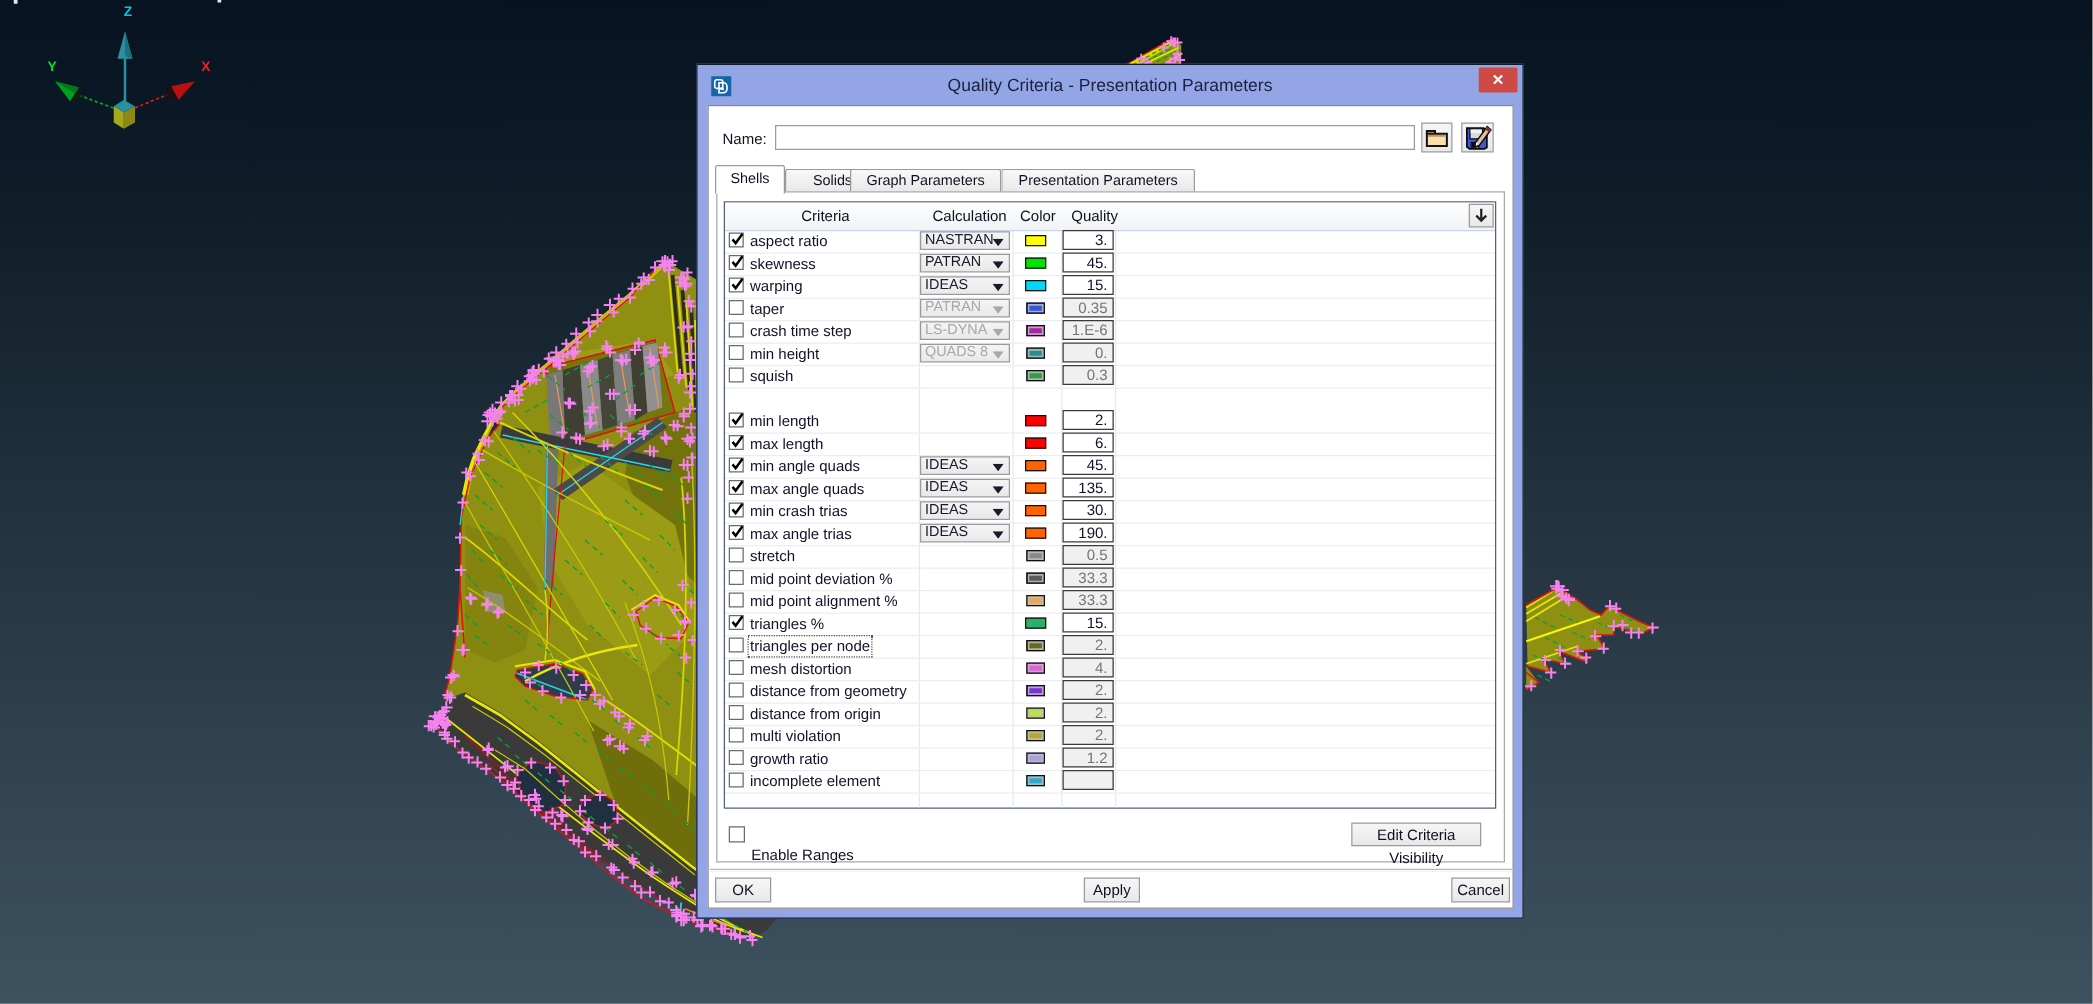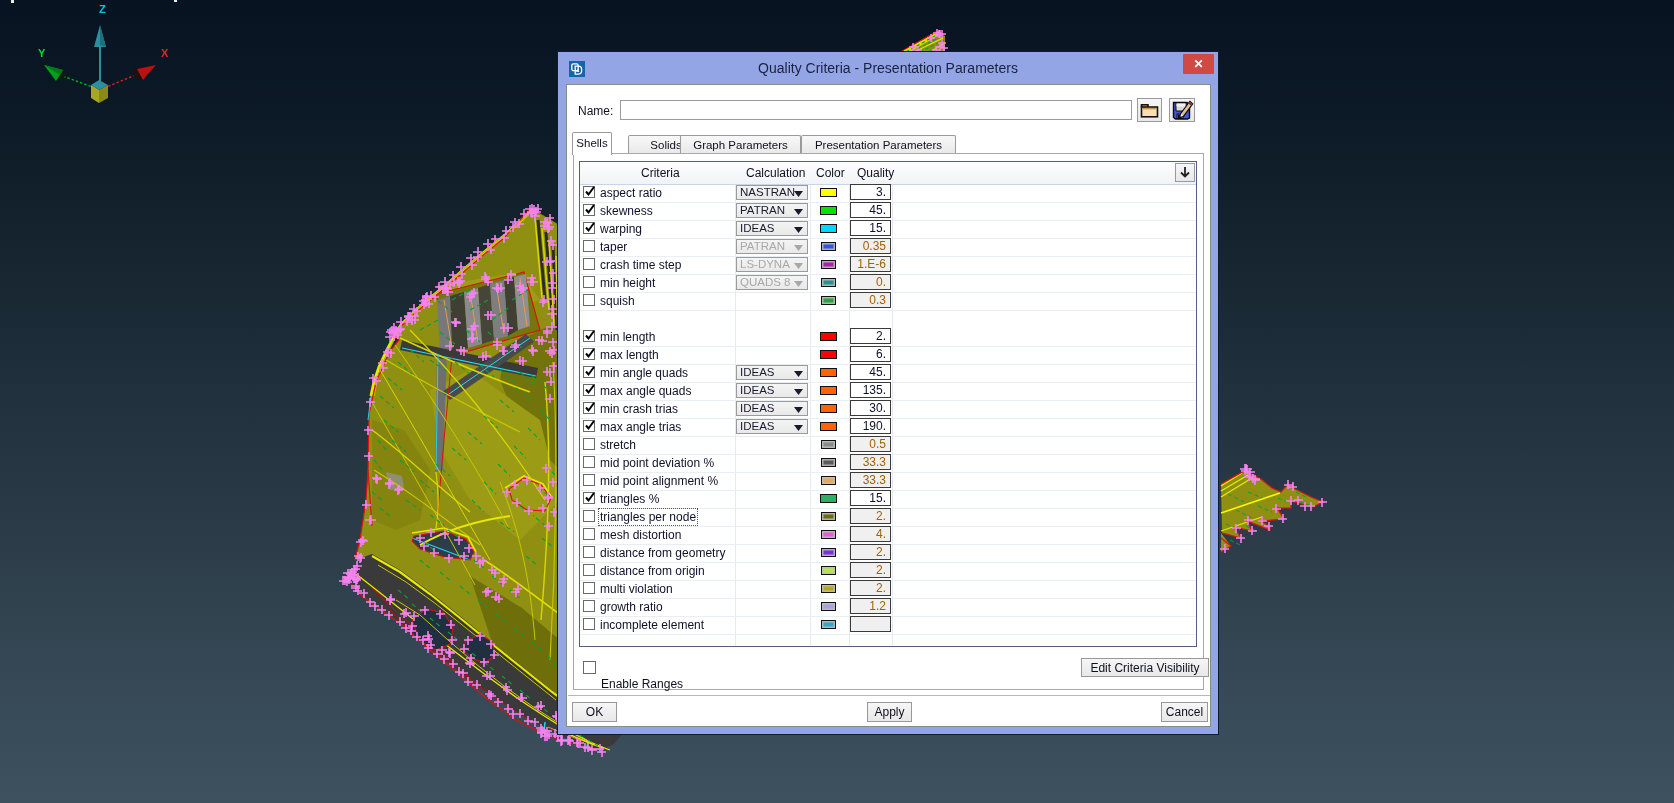--- a/index.html
+++ b/index.html
@@ -21,21 +21,21 @@
 .trow{position:absolute;left:0;width:616px;height:18px;border-bottom:1px solid #e9edf4;font-size:12px;color:#10102a}
 .cb{position:absolute;width:12px;height:12px;background:#fff;border:1px solid #6a6a6a;box-sizing:border-box}
 .lbl{position:absolute;left:20px;top:2px;white-space:nowrap}
 .lbl.focus{outline:1px dotted #555;outline-offset:1px}
 .dd{position:absolute;left:156px;top:1px;width:72px;height:15px;background:linear-gradient(180deg,#f4f4f4,#e9e9e9);border:1px solid #9a9a9a;box-sizing:border-box;overflow:hidden}
 .ddt{position:absolute;left:3px;top:0px;font-size:11.5px;color:#1a1a2e;white-space:nowrap;width:56px;overflow:hidden}
 .dd.off .ddt{color:#a8a8a8}
 .sw{position:absolute;left:240px;top:3.5px;width:17px;height:9.5px;border:1px solid #111;box-sizing:border-box}
 .sw.swo{width:15px;height:9px;left:241px;box-shadow:inset 0 0 0 1.5px rgba(190,190,190,.85)}
 .fv{position:absolute;left:270px;top:0px;width:41px;height:16px;background:#fff;border:1px solid #3a3a3a;font-size:12px;color:#10102a;text-align:right;padding-right:4px;box-sizing:border-box;line-height:15px}
-.fv.off{background:#f0f0f0;color:#a16207}
+.fv.off{background:#f0f0f0;color:#737373}
 .sep{position:absolute;left:1px;top:610px;width:642px;height:1px;background:#b8b8b8;border-bottom:1px solid #fff}
 .pbtn{font-size:12px;color:#101020;text-align:center;line-height:18px}
 </style></head><body>
 <svg width="1674" height="803" viewBox="0 0 1674 803" style="position:absolute;left:0;top:0">
 <rect x="11" y="0" width="3" height="3" fill="#e8e8e8"></rect>
 <rect x="174" y="0" width="3" height="2" fill="#e8e8e8"></rect>
 
 <g font-family="'Liberation Sans',sans-serif" font-size="11" font-weight="bold">
  <text x="99" y="13" fill="#00c8dc">Z</text>
  <text x="38" y="57" fill="#00dd33">Y</text>
@@ -273,21 +273,21 @@
           <path d="M3.5 3.5 h13.5 l2.5 2.5 v13 l-2 1 H5.5 l-2 -1.5 Z" fill="#4456d8" stroke="#0a0a14" stroke-width="1.4"></path>
           <path d="M6 4 h10 v8 H6 Z" fill="#d8d8d8" stroke="#0a0a14" stroke-width="1"></path>
           <path d="M6.5 4.5 h9 v3 h-9 Z" fill="#f0f0f0"></path>
           <rect x="7" y="15" width="6" height="4.5" fill="#fff" stroke="#0a0a14" stroke-width="1"></rect>
           <rect x="7.5" y="15.3" width="2.4" height="4" fill="#0a0a14"></rect>
           <path d="M19.8 2.2 l3 2.6 l-9.2 12.4 l-3.6 1.6 l0.6 -4 Z" fill="#dfc08e" stroke="#0a0a14" stroke-width="1.1"></path>
           <path d="M19.8 2.2 l3 2.6 l-1.6 2.1 l-3 -2.6 Z" fill="#7a3838"></path>
           <path d="M11 14.8 l-0.4 2.6 l2.4 -1 Z" fill="#f8f8f8"></path>
         </svg>
   </span>
-  <span class="tab act" style="left:5px;width:40px">Shells</span>
+  <span class="tab act" style="left:5px;width:56px">Shells</span>
   <span class="tab" style="left:61px;width:76px">Solids</span>
   <span class="tab" style="left:113px;width:121px">Graph Parameters</span>
   <span class="tab" style="left:234px;width:155px">Presentation Parameters</span>
   <div class="panel"></div>
   <div class="tbl">
     <div class="colline" style="left:155px"></div>
     <div class="colline" style="left:230px"></div>
     <div class="colline" style="left:269px"></div>
     <div class="colline" style="left:312px"></div>
     <div class="thead">
@@ -539,18 +539,18 @@
           <span class="lbl">incomplete element</span>
           <span class="sw swo" style="background:#30a8c8"></span>
           <span class="fv off"></span>
         </div>
   </div>
   <span class="btn" style="left:608px;top:78px;width:20px;height:19px"><svg width="18" height="17">
           <path d="M9 3 v9 M5 8.5 L9 12.5 L13 8.5" stroke="#222" stroke-width="1.8" fill="none"></path>
         </svg></span>
   <span class="cb" style="left:16px;top:576px;width:13px;height:13px"></span>
   <span class="lab" style="left:34px;top:592px">Enable Ranges</span>
-  <span class="btn pbtn" style="left:514px;top:573px;width:128px;height:19px">Edit Criteria Visibility</span>
+  <span class="btn pbtn" style="left:514px;top:573px;width:104px;height:19px">Edit Criteria Visibility</span>
   <div class="sep"></div>
   <span class="btn pbtn" style="left:5px;top:617px;width:45px;height:20px;line-height:19px">OK</span>
   <span class="btn pbtn" style="left:300px;top:617px;width:45px;height:20px;line-height:19px">Apply</span>
   <span class="btn pbtn" style="left:594px;top:617px;width:47px;height:20px;line-height:19px">Cancel</span>
  </div>
 </div>
 </body></html>

